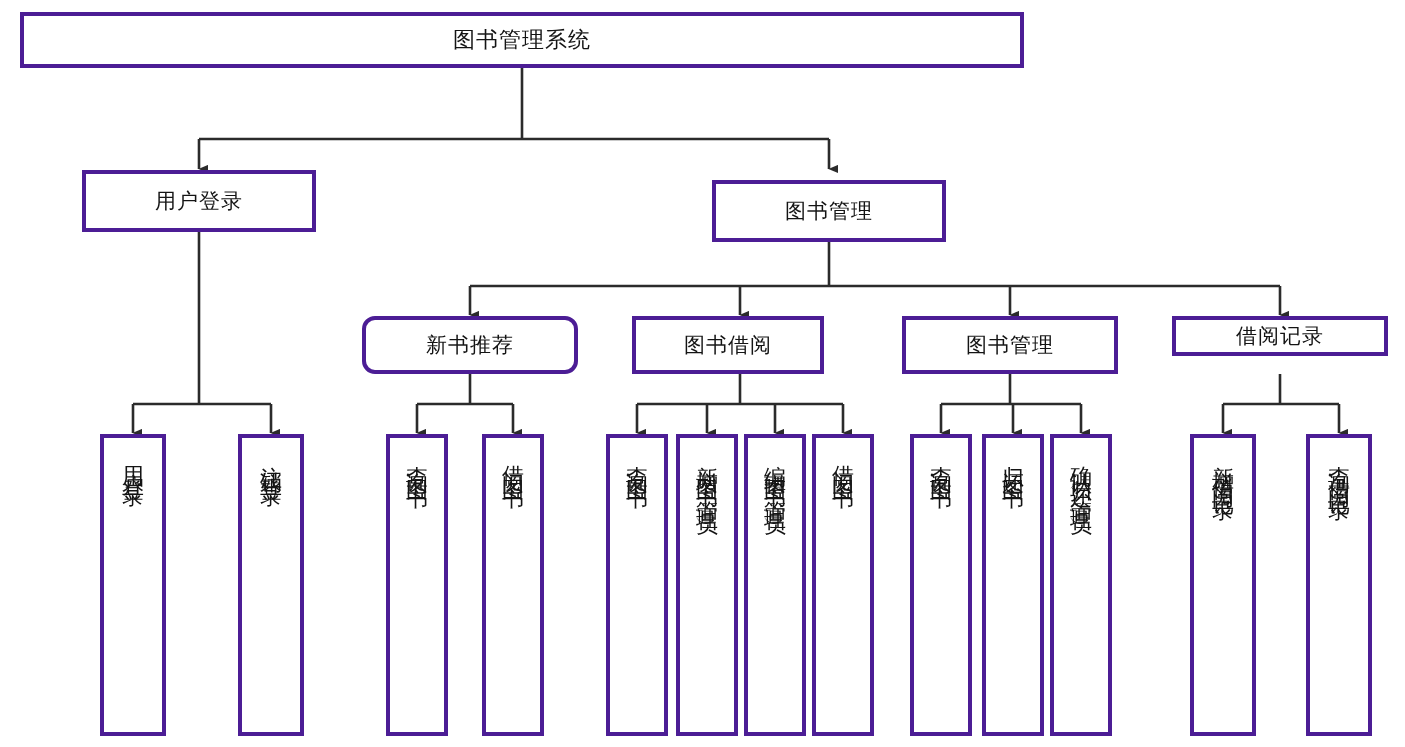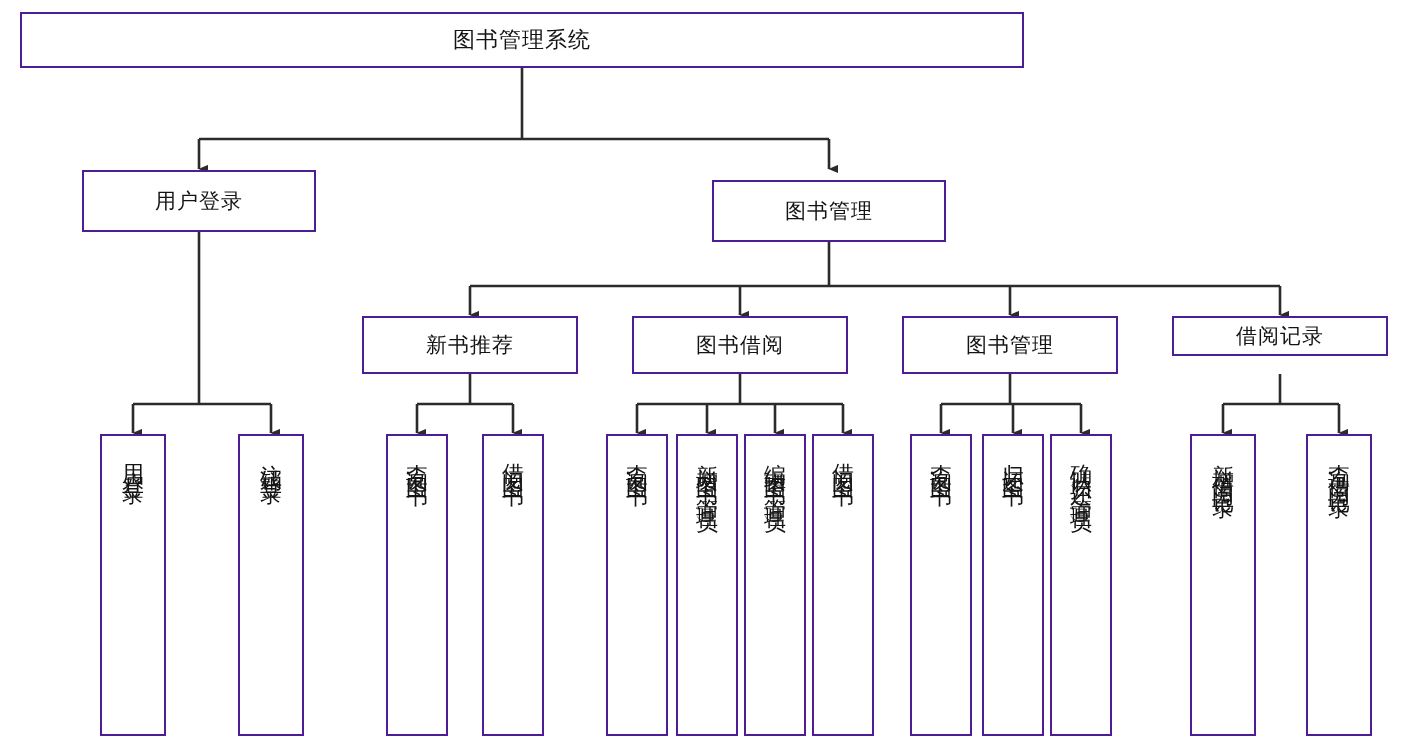--- a/index.html
+++ b/index.html
@@ -21,21 +21,21 @@
     position: absolute;
     left: 0;
     top: 0;
     width: 1405px;
     height: 747px;
     pointer-events: none;
   }
   .node {
     position: absolute;
     box-sizing: border-box;
-    border: 2px solid #4c1d95;
+    border: 4px solid #4c1d95;
     background: #ffffff;
     display: flex;
     align-items: center;
     justify-content: center;
     color: #111111;
     z-index: 2;
   }
   .node-label {
     display: block;
     text-align: center;
@@ -127,24 +127,24 @@
   <div id="node-layer">
       <div class="node h root" style="left: 20px; top: 12px; width: 1004px; height: 56px;">
         <span class="node-label">图书管理系统</span>
       </div>
       <div class="node h" style="left: 82px; top: 170px; width: 234px; height: 62px;">
         <span class="node-label">用户登录</span>
       </div>
       <div class="node h" style="left: 712px; top: 170px; width: 234px; height: 62px; margin-top: 10px;">
         <span class="node-label">图书管理</span>
       </div>
-      <div class="node h" style="left: 362px; top: 316px; width: 216px; height: 58px;">
+      <div class="node h" style="left: 362px; top: 316px; width: 216px; height: 58px; border-radius: 13px;">
         <span class="node-label">新书推荐</span>
       </div>
-      <div class="node h" style="left: 632px; top: 316px; width: 216px; height: 58px;">
+      <div class="node h" style="left: 632px; top: 316px; width: 192px; height: 58px;">
         <span class="node-label">图书借阅</span>
       </div>
       <div class="node h" style="left: 902px; top: 316px; width: 216px; height: 58px;">
         <span class="node-label">图书管理</span>
       </div>
       <div class="node h" style="left: 1172px; top: 316px; width: 216px; height: 40px;">
         <span class="node-label">借阅记录</span>
       </div>
       <div class="node v" style="left: 100px; top: 434px; width: 66px; height: 302px;">
         <span class="node-label">用户登录</span>

